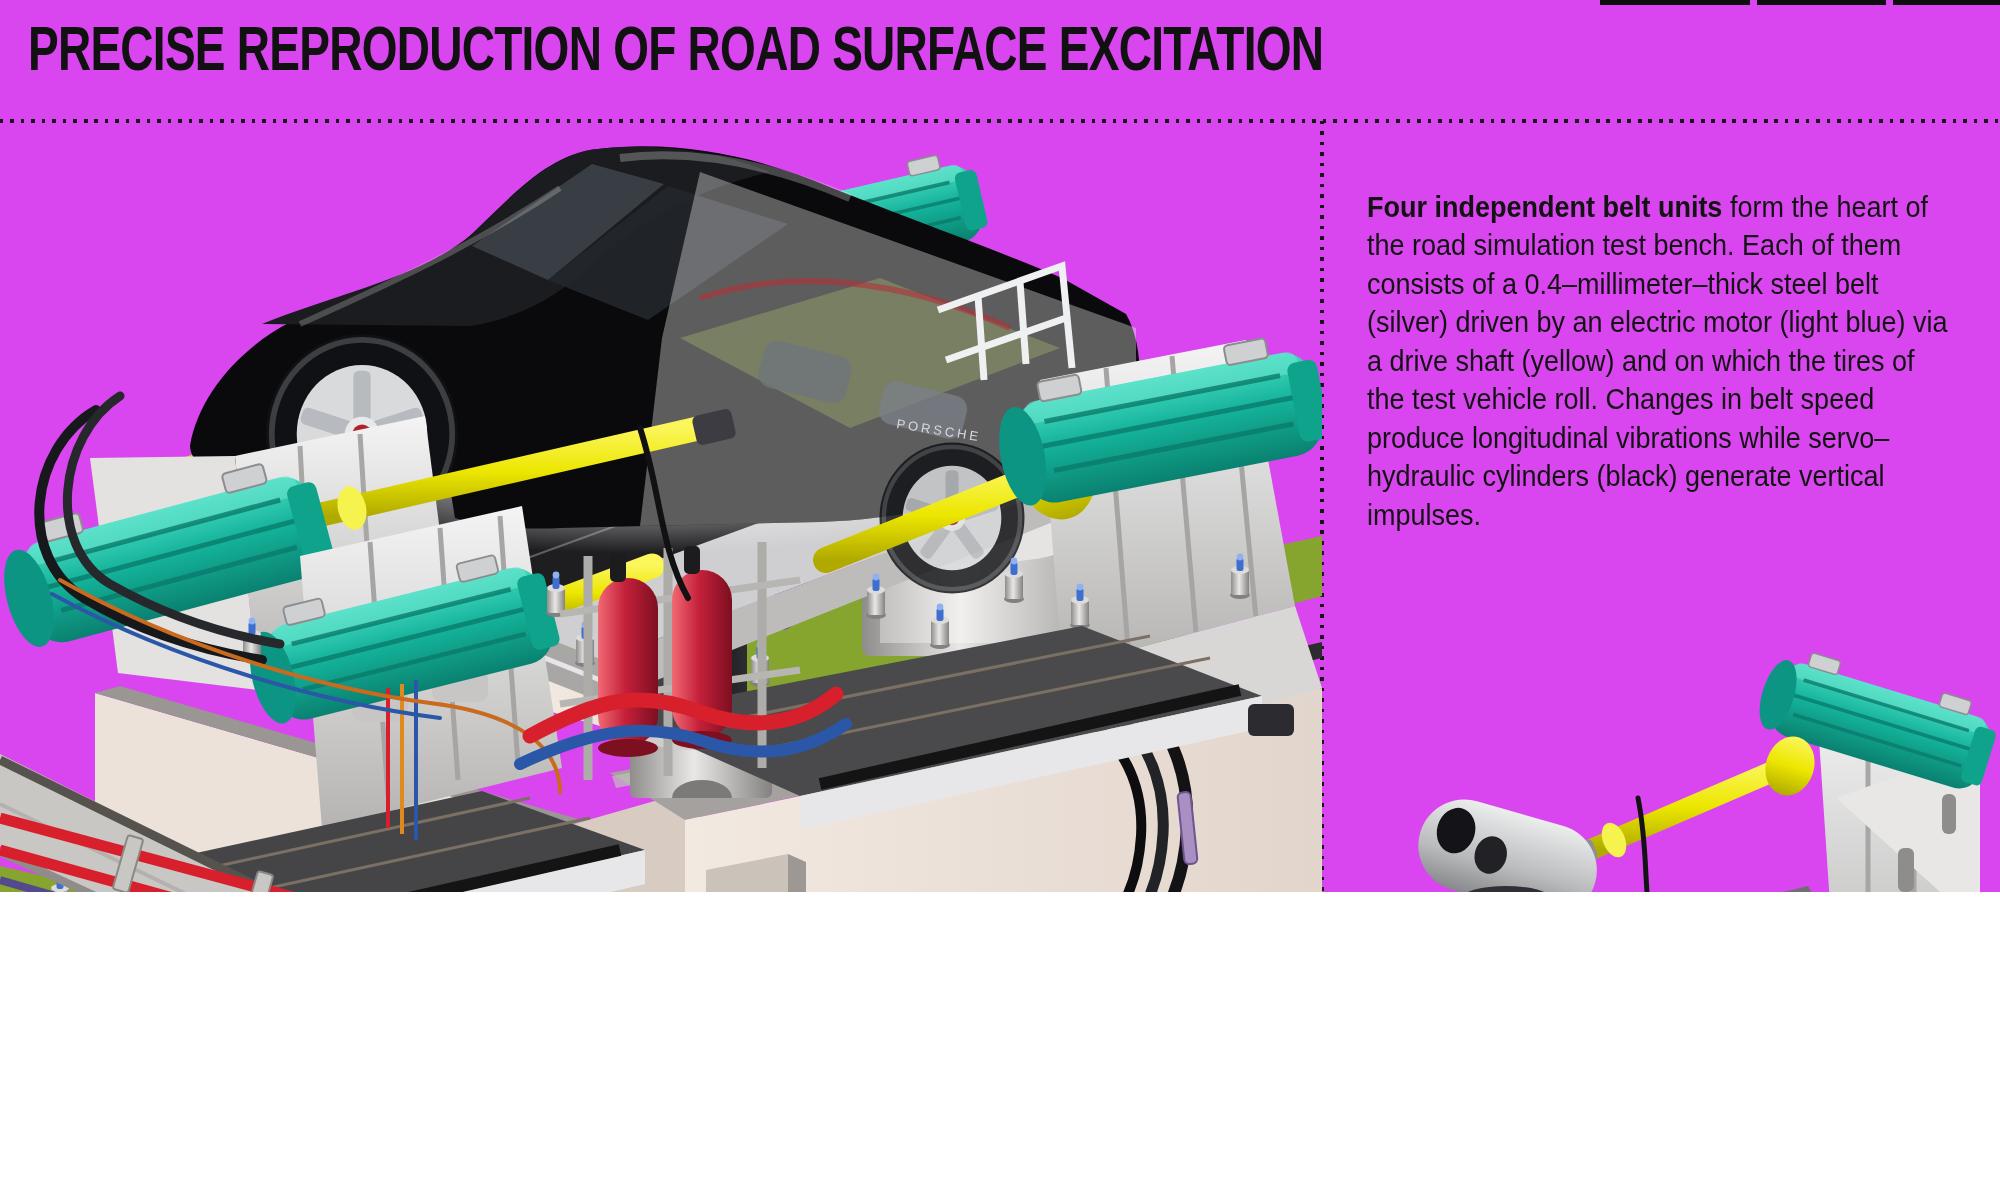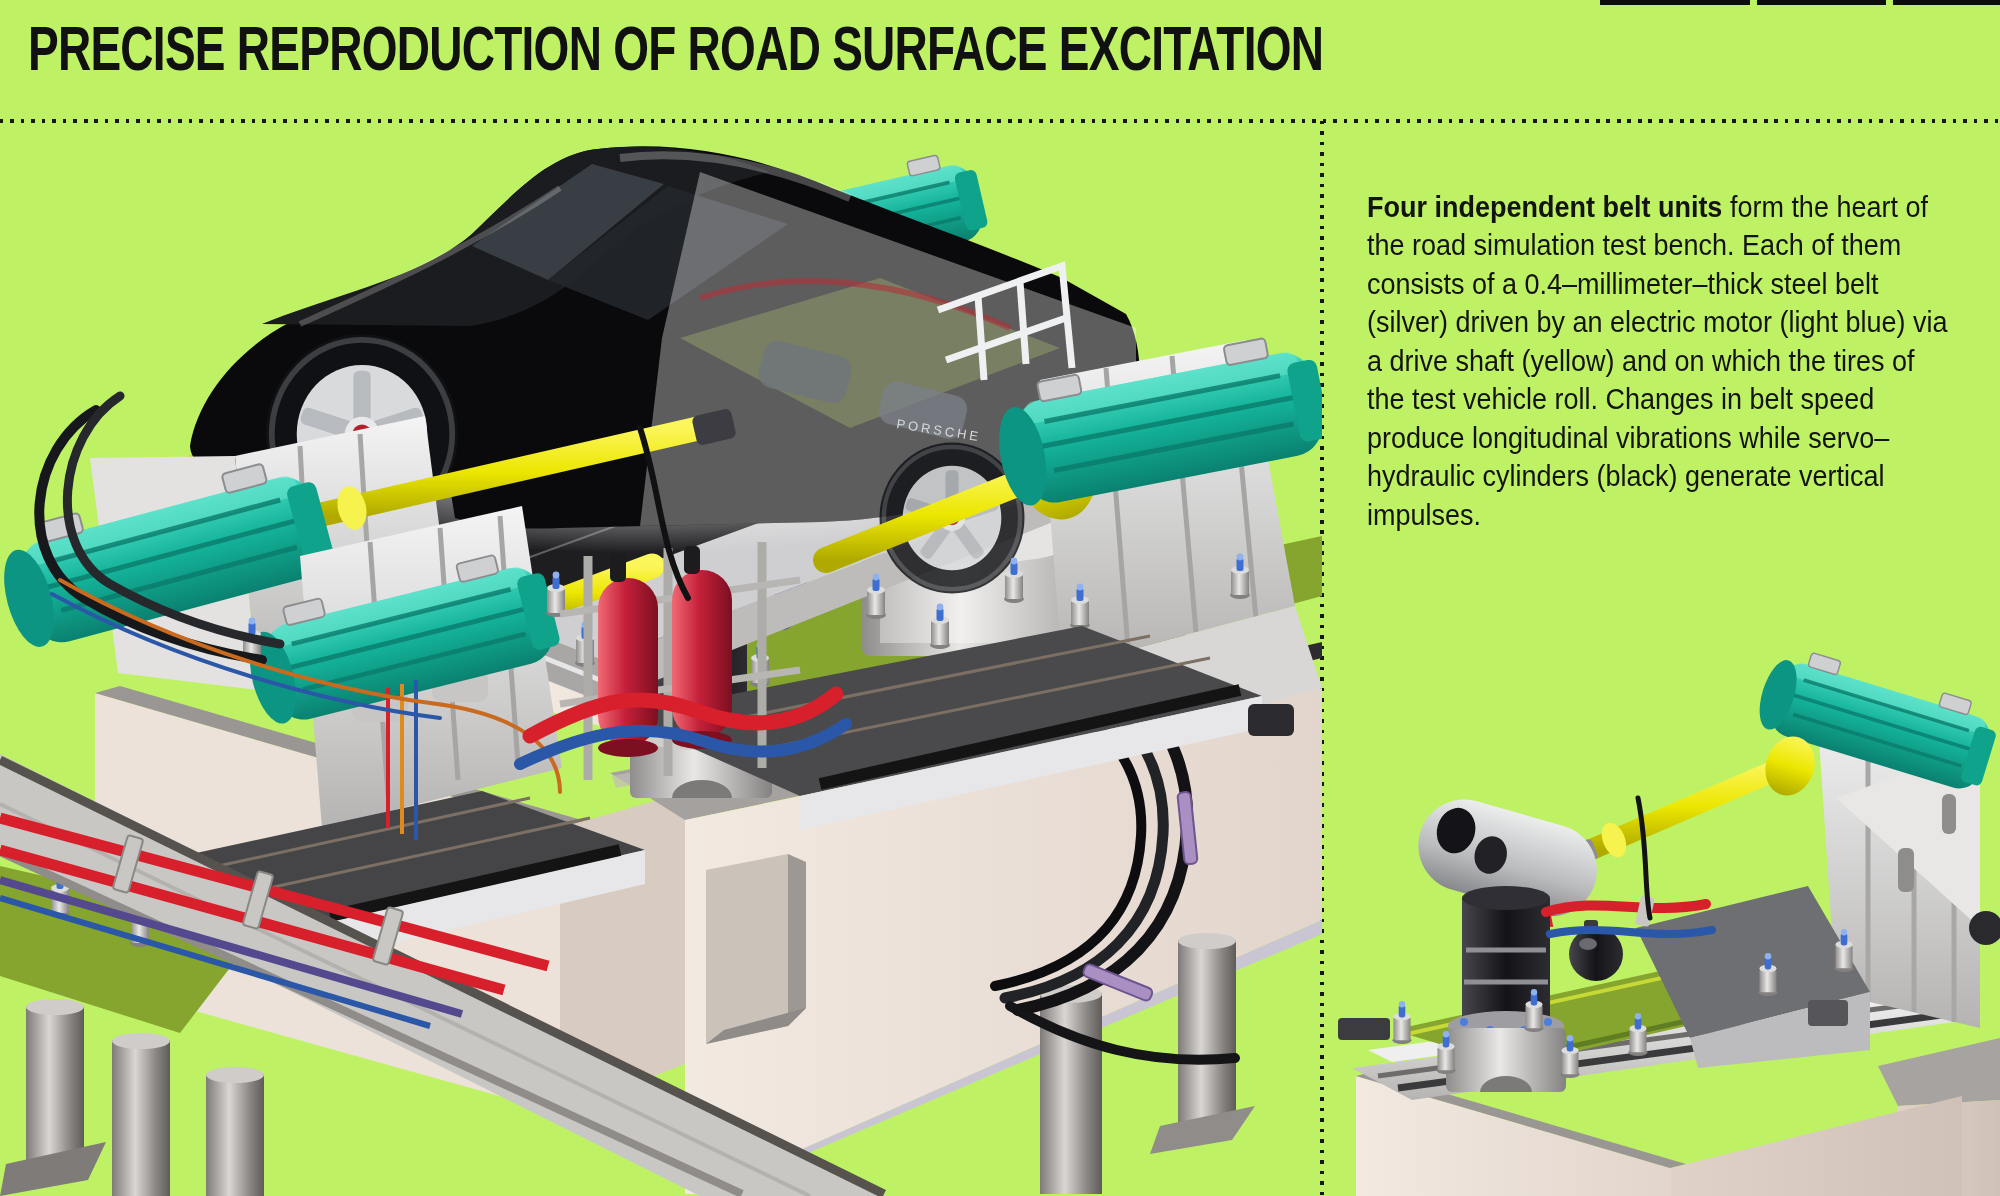--- a/index.html
+++ b/index.html
@@ -1,16 +1,16 @@
 <!DOCTYPE html>
 <html style="--c-motor: #14b39a; --c-motor-dark: #0b8372; --c-shaft: #ece600; --c-shaft-dark: #b7b100; --c-plate: #85a52e; --c-plate-edge: #c6d937; --c-cylinder: #17171c; --c-hose-red: #d7202c; --c-hose-blue: #2b57a8; --c-tank-red: #c5203a; --c-concrete: #ece2d9; --c-concrete-shadow: #d8cbc2; --c-belt-dark: #2b2b2e; --c-steel-silver: #dcdcde;"><head>
 <meta charset="utf-8">
 <style>
   html,body{margin:0;padding:0;background:#ffffff;}
-  #page{position:relative;width:2000px;height:1196px;background:#bef264;overflow:hidden;
+  #page{position:relative;width:2000px;height:892px;background:#d946ef;overflow:hidden;
         font-family:"Liberation Sans", sans-serif;}
   .topbar-seg{position:absolute;top:0;height:5px;background:#0d0d0d;}
   #seg1{left:1600px;width:150px;} #seg2{left:1757px;width:129px;} #seg3{left:1893px;width:107px;}
   #title{position:absolute;left:28px;top:12px;margin:0;font-size:63px;font-weight:700;
          color:#111;white-space:nowrap;letter-spacing:-1px;
          transform:scaleX(.73);transform-origin:left top;}
   #hrule{position:absolute;left:0;top:119px;width:2000px;height:4px;
          background:repeating-linear-gradient(90deg,#161616 0 3.5px,transparent 3.5px 10.5px);}
   #vrule{position:absolute;left:1320px;top:121px;width:4px;height:1075px;
          background:repeating-linear-gradient(180deg,#161616 0 3.5px,transparent 3.5px 10.5px);}

